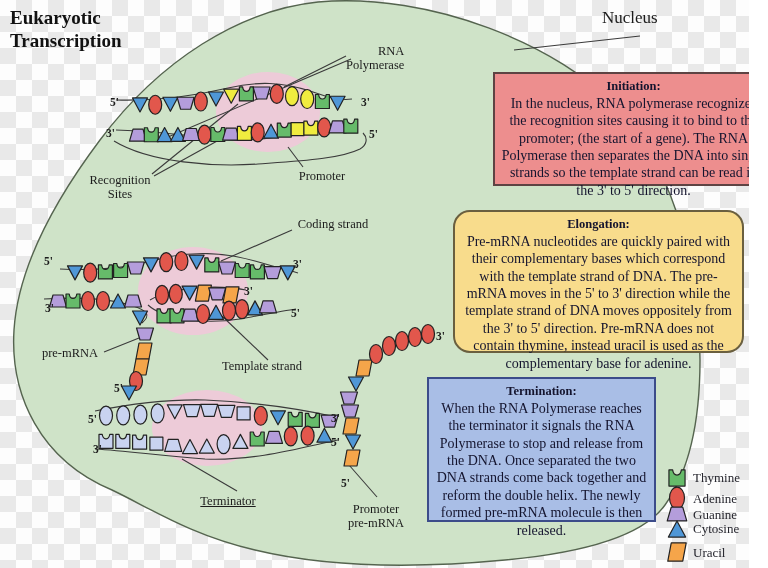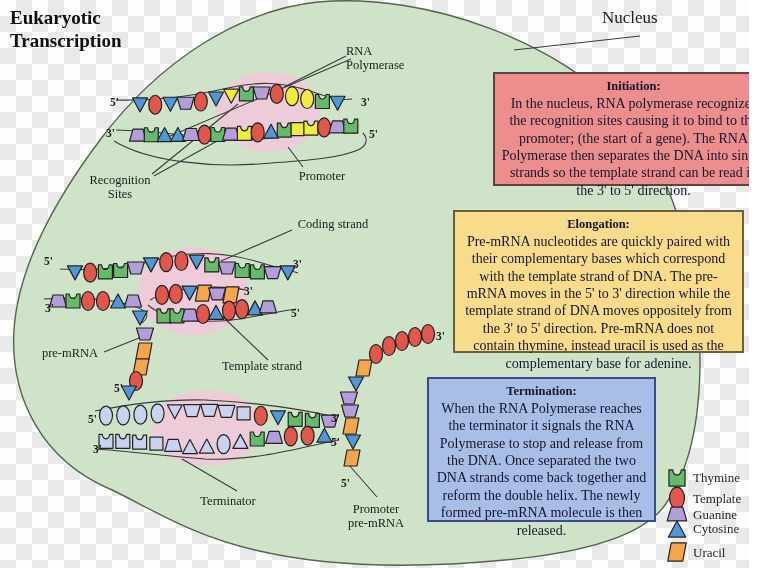--- a/index.html
+++ b/index.html
@@ -16,21 +16,21 @@
   .page-title{position:absolute;left:10px;top:6px;z-index:6;font-size:19px;font-weight:bold;
     color:#111;line-height:1.22;}
   .nucleus-label{position:absolute;left:602px;top:8px;z-index:6;font-size:17px;color:#1c1c1c;}
   .info-box{position:absolute;z-index:5;box-sizing:border-box;padding:4px 6px;
     color:#14142e;text-align:center;}
   .info-box h4{margin:1px 0 1px 0;font-size:12.5px;}
   .info-box p{margin:0;font-size:14px;line-height:1.24;}
   #box-initiation{left:477px;top:72px;width:281px;height:114px;border:2px solid #5e4343;}
   #box-elongation{left:453px;top:210px;width:291px;height:143px;border:2px solid #6a5f3f;}
   #box-termination{left:427px;top:377px;width:229px;height:145px;border:2px solid #3c4c8a;}
-  .dlabel{position:absolute;z-index:6;font-size:12.5px;color:#1c1c1c;line-height:1.15;white-space:nowrap;}
+  .dlabel{position:absolute;z-index:6;font-size:12.5px;color:#1c1c1c;line-height:1.15;white-space:nowrap;text-align:right;}
   .prime{position:absolute;z-index:6;font-size:11.5px;font-weight:bold;color:#1c1c1c;}
   .legend-label{position:absolute;z-index:6;font-size:13px;color:#26262e;left:693px;white-space:nowrap;}
 </style>
 </head>
 <body>
 
 <div id="stage">
 
   <svg id="scene" width="768" height="568" viewBox="0 0 768 568">
       <path d="M318,2 C240,10 160,60 100,140 C55,200 18,268 14,330 C10,395 40,460 112,490 C150,508 190,535 255,550 C330,568 420,568 505,560 C570,554 640,540 665,505 C690,470 700,420 700,360 C700,280 680,180 620,110 C560,45 430,-8 318,2 Z" fill="#cfe3c8" stroke="#55644f" stroke-width="1.4"></path>
@@ -184,32 +184,32 @@
     <div>Transcription</div>
   </div>
 
   <div class="nucleus-label">Nucleus</div>
 
   <div class="info-box" id="box-initiation" style="background: rgb(237, 142, 142); margin-left: 16px;">
     <h4>Initiation:</h4>
     <p>In the nucleus, RNA polymerase recognizes the recognition sites causing it to bind to the promoter; (the start of a gene).  The RNA Polymerase then separates the DNA into single strands so the template strand can be read in the 3' to 5' direction.</p>
   </div>
 
-  <div class="info-box" id="box-elongation" style="background: rgb(248, 220, 140);">
+  <div class="info-box" id="box-elongation" style="background: rgb(248, 220, 140); border-radius: 17px;">
     <h4>Elongation:</h4>
     <p>Pre-mRNA nucleotides are quickly paired with their complementary bases which correspond with the template strand of DNA.  The pre-mRNA moves in the 5' to 3' direction while the template strand of DNA moves oppositely from the 3' to 5' direction.  Pre-mRNA does not contain thymine, instead uracil is used as the complementary base for adenine.</p>
   </div>
 
   <div class="info-box" id="box-termination" style="background: rgb(169, 190, 230);">
     <h4>Termination:</h4>
     <p>When the RNA Polymerase reaches the terminator it signals the RNA Polymerase to stop and release from the DNA.  Once separated the two DNA strands come back together and reform the double helix.  The newly formed pre-mRNA molecule is then released.</p>
   </div>
 
   <div class="legend-label" style="top:470px">Thymine</div>
-  <div class="legend-label" style="top:491px">Template</div>
+  <div class="legend-label" style="top:491px">Adenine</div>
   <div class="legend-label" style="top:507px">Guanine</div>
   <div class="legend-label" style="top:521px">Cytosine</div>
   <div class="legend-label" style="top:545px">Uracil</div>
 
 <div class="dlabel" style="top: 44px; left: 346px;">
       <div>RNA</div>
       <div>Polymerase</div>
     </div>
     <div class="dlabel" style="top: 173px; left: 120px; transform: translateX(-50%); text-align: center;">
       <div>Recognition</div>
@@ -220,21 +220,21 @@
     </div>
     <div class="dlabel" style="top: 217px; left: 333px; transform: translateX(-50%); text-align: center;">
       <div>Coding strand</div>
     </div>
     <div class="dlabel" style="top: 346px; left: 70px; transform: translateX(-50%); text-align: center;">
       <div>pre-mRNA</div>
     </div>
     <div class="dlabel" style="top: 359px; left: 262px; transform: translateX(-50%); text-align: center;">
       <div>Template strand</div>
     </div>
-    <div class="dlabel" style="top: 494px; left: 228px; transform: translateX(-50%); text-align: center;">
+    <div class="dlabel" style="top: 494px; left: 228px; transform: translateX(-50%); text-align: center; text-decoration: underline;">
       <div>Terminator</div>
     </div>
     <div class="dlabel" style="top: 502px; left: 376px; transform: translateX(-50%); text-align: center;">
       <div>Promoter</div>
       <div>pre-mRNA</div>
     </div>
     <div class="prime" style="left: 110px; top: 96px;">5'</div>
     <div class="prime" style="left: 106px; top: 127px;">3'</div>
     <div class="prime" style="left: 361px; top: 96px;">3'</div>
     <div class="prime" style="left: 369px; top: 128px;">5'</div>

